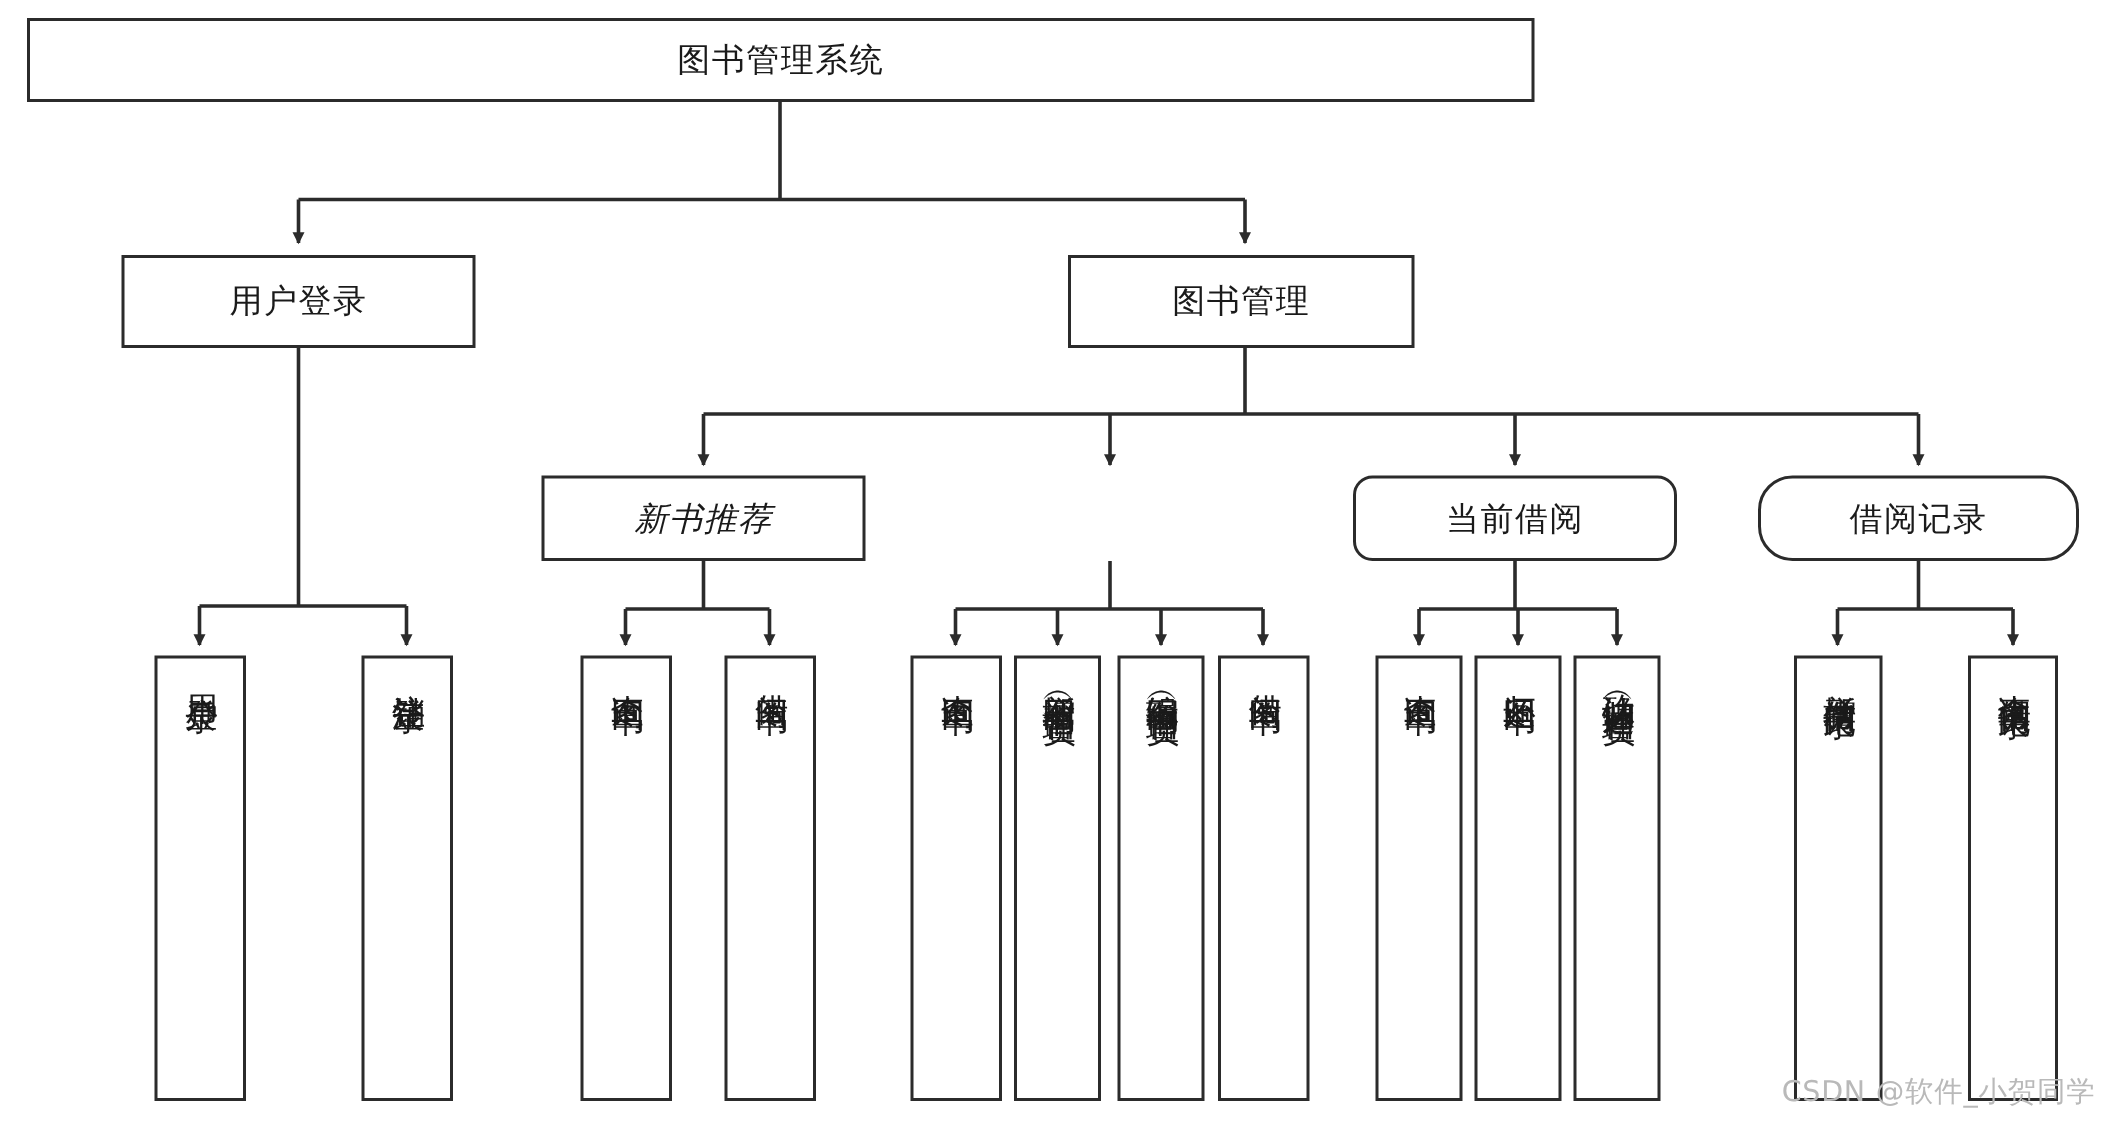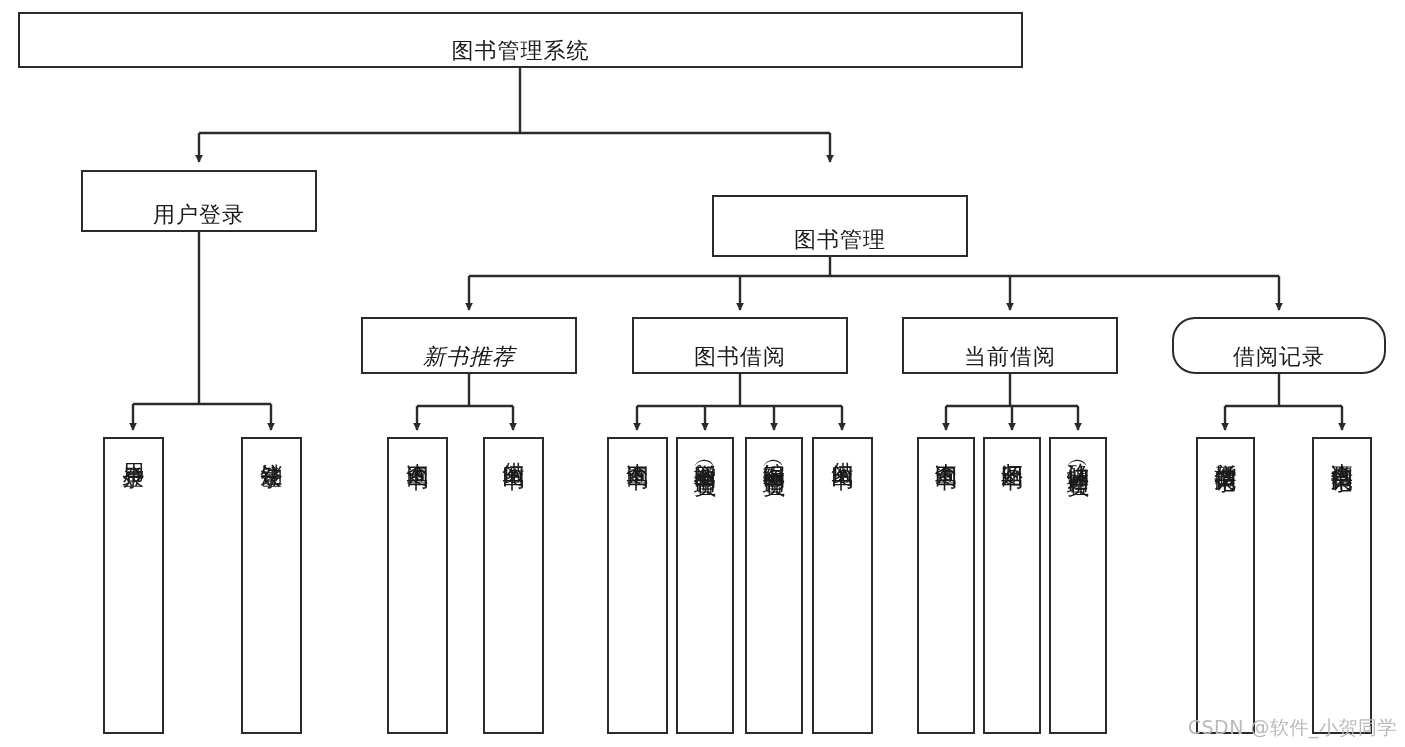--- a/index.html
+++ b/index.html
@@ -19,21 +19,21 @@
     position: absolute;
     left: 0; top: 0;
     width: 1405px; height: 747px;
     pointer-events: none;
   }
   .node {
     position: absolute;
     border: 2.5px solid #2b2b2b;
     background: #ffffff;
     display: flex;
-    align-items: flex-end;
+    align-items: center;
     justify-content: center;
     color: #1a1a1a;
     z-index: 2;
   }
   .node.h {
     font-size: 22px;
     letter-spacing: 1px;
     white-space: nowrap;
   }
   .node.v {
@@ -117,31 +117,28 @@
     </g>
   </svg>
 
   <div class="node h" style="left:18px;top:12px;width:1005px;height:56px;">
     <span>图书管理系统</span>
   </div>
 
   <div class="node h" style="left:81px;top:170px;width:236px;height:62px;">
     <span>用户登录</span>
   </div>
-  <div class="node h" style="left:712px;top:170px;width:256px;height:62px;margin-top:25px;">
+  <div class="node h" style="left:712px;top:170px;width:231px;height:62px;">
     <span>图书管理</span>
   </div>
 
   <div class="node h" style="left:361px;top:317px;width:216px;height:57px;font-style:italic;">
     <span>新书推荐</span>
   </div>
-  <div class="node h" style="left:632px;top:317px;width:216px;height:57px;">
-    <span>图书借阅</span>
-  </div>
-  <div class="node h" style="left:902px;top:317px;width:216px;height:57px;">
+  <div class="node h" style="left:902px;top:317px;width:216px;height:57px;border-radius:13px;">
     <span>当前借阅</span>
   </div>
   <div class="node h" style="left:1172px;top:317px;width:214px;height:57px;border-radius:23px;">
     <span>借阅记录</span>
   </div>
 
   <div class="node v" style="left:103px;top:437px;width:61px;height:297px;">
     <span class="vtext">用户登录</span>
   </div>
   <div class="node v" style="left:241px;top:437px;width:61px;height:297px;">

